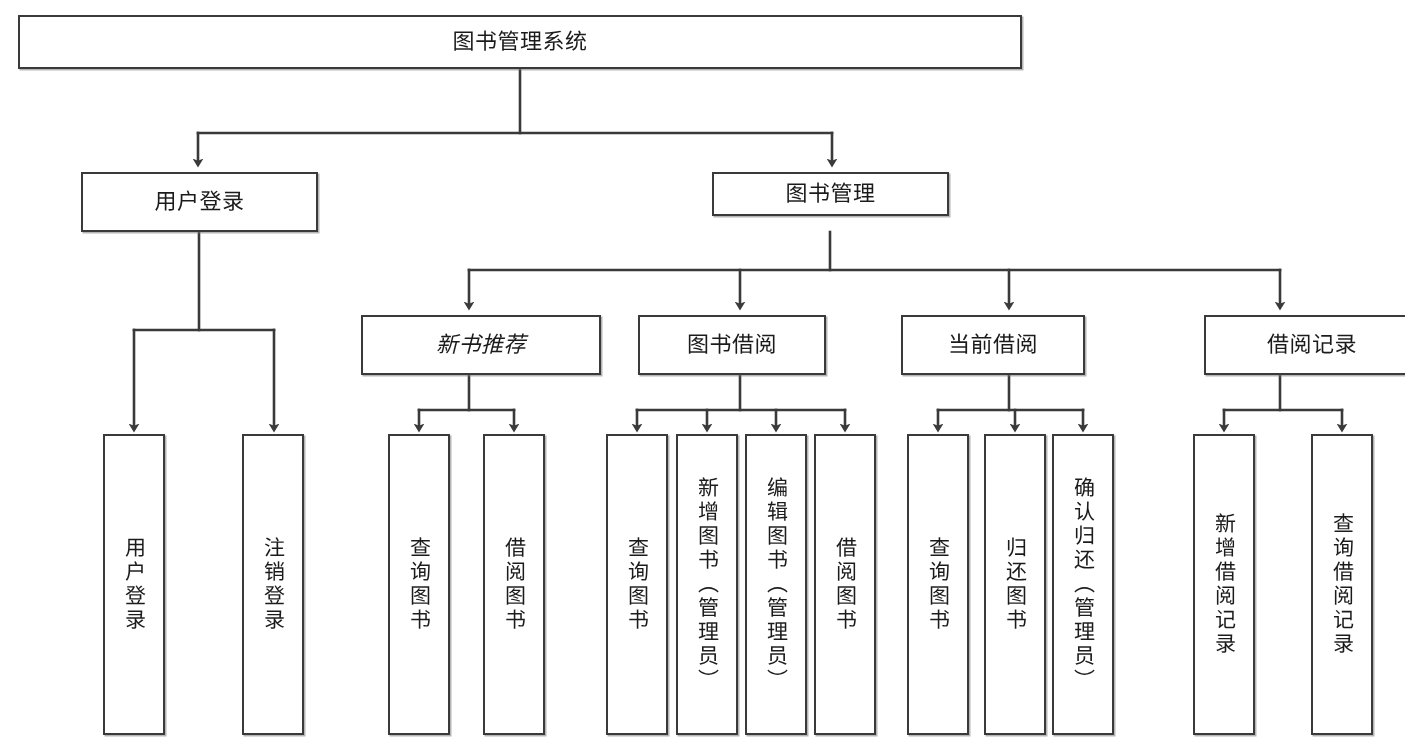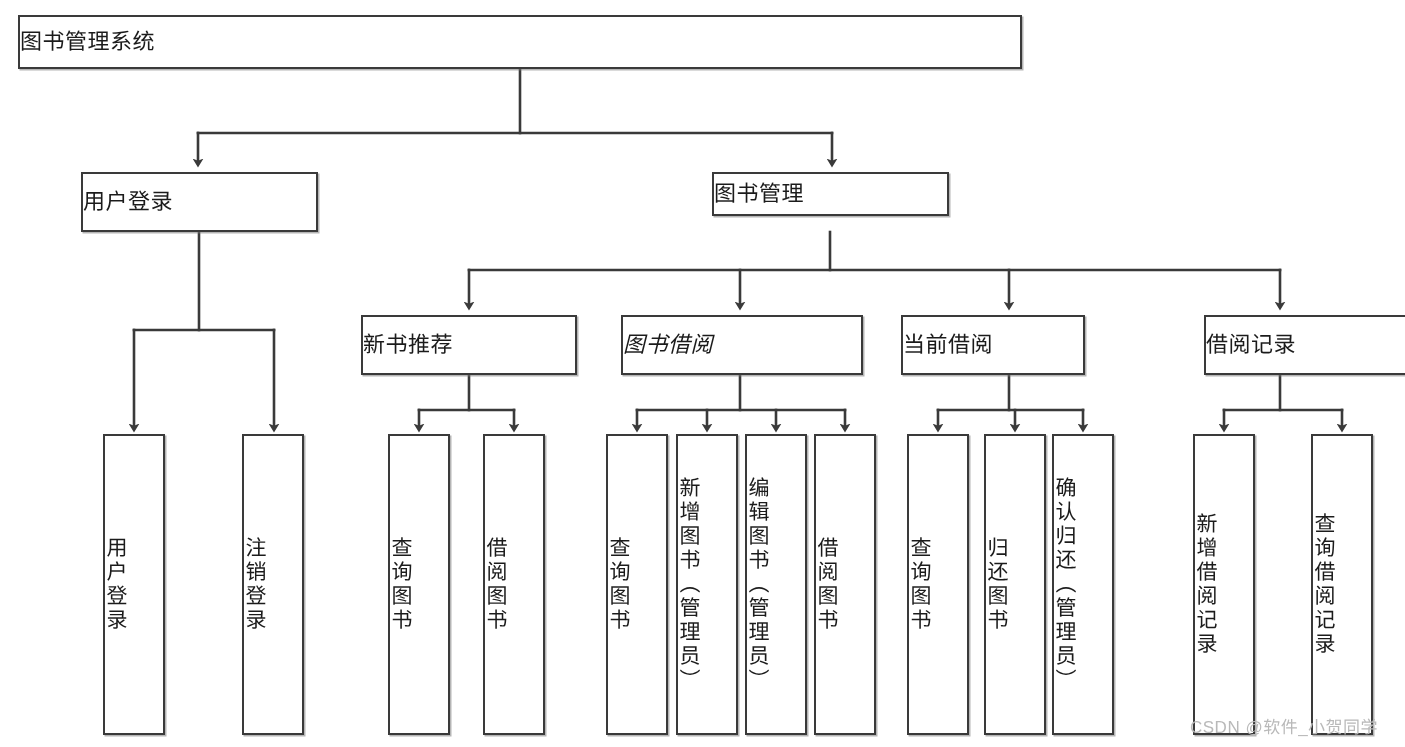--- a/index.html
+++ b/index.html
@@ -26,20 +26,21 @@
     height: 747px;
   }
   .node {
     position: absolute;
     box-sizing: border-box;
     background: #ffffff;
     border: 2px solid #3a3a3a;
     box-shadow: 1.5px 1.5px 0 rgba(120,120,120,0.55);
     display: flex;
     align-items: center;
+    justify-content: center;
     z-index: 2;
   }
   .node-label {
     color: #1b1b1b;
     font-size: 21px;
     line-height: 1.22;
     letter-spacing: 0.5px;
     text-align: center;
     white-space: pre-line;
     user-select: none;
@@ -128,24 +129,24 @@
     <span class="node-label">图书管理系统</span>
   </div>
 
   <div class="node level2" style="left:81px; top:172px; width:237px; height:60px;">
     <span class="node-label">用户登录</span>
   </div>
   <div class="node level2" style="left:712px; top:172px; width:237px; height:44px;">
     <span class="node-label">图书管理</span>
   </div>
 
-  <div class="node level3" style="left:361px; top:315px; width:216px; height:60px;">
+  <div class="node level3" style="left:361px; top:315px; width:240px; height:60px;font-style:italic;">
     <span class="node-label">新书推荐</span>
   </div>
-  <div class="node level3" style="left:621px; top:315px; width:242px; height:60px;font-style:italic;">
+  <div class="node level3" style="left:638px; top:315px; width:188px; height:60px;">
     <span class="node-label">图书借阅</span>
   </div>
   <div class="node level3" style="left:901px; top:315px; width:184px; height:60px;">
     <span class="node-label">当前借阅</span>
   </div>
   <div class="node level3" style="left:1172px; top:315px; width:216px; height:60px;margin-left:32px;">
     <span class="node-label">借阅记录</span>
   </div>
 
   <div class="node vertical leaf" style="left:103px; top:434px; width:62px; height:301px;">
@@ -185,15 +186,14 @@
     <span class="node-label">确认归还（管理员）</span>
   </div>
 
   <div class="node vertical leaf" style="left:1193px; top:434px; width:62px; height:301px;">
     <span class="node-label">新增借阅记录</span>
   </div>
   <div class="node vertical leaf" style="left:1311px; top:434px; width:62px; height:301px;">
     <span class="node-label">查询借阅记录</span>
   </div>
 
-  <div id="watermark">CSDN @软件_小贺同学</div>
 
 </div>
 
 </body></html>

